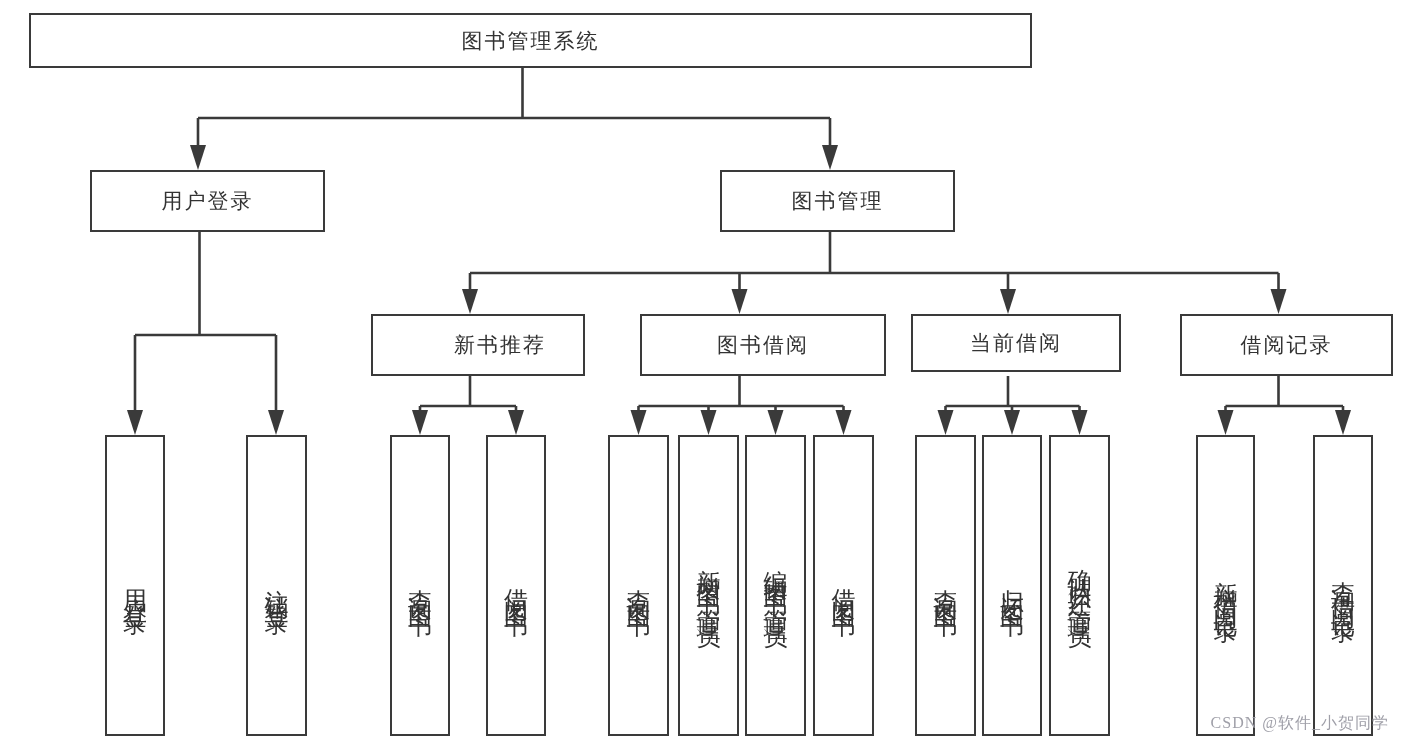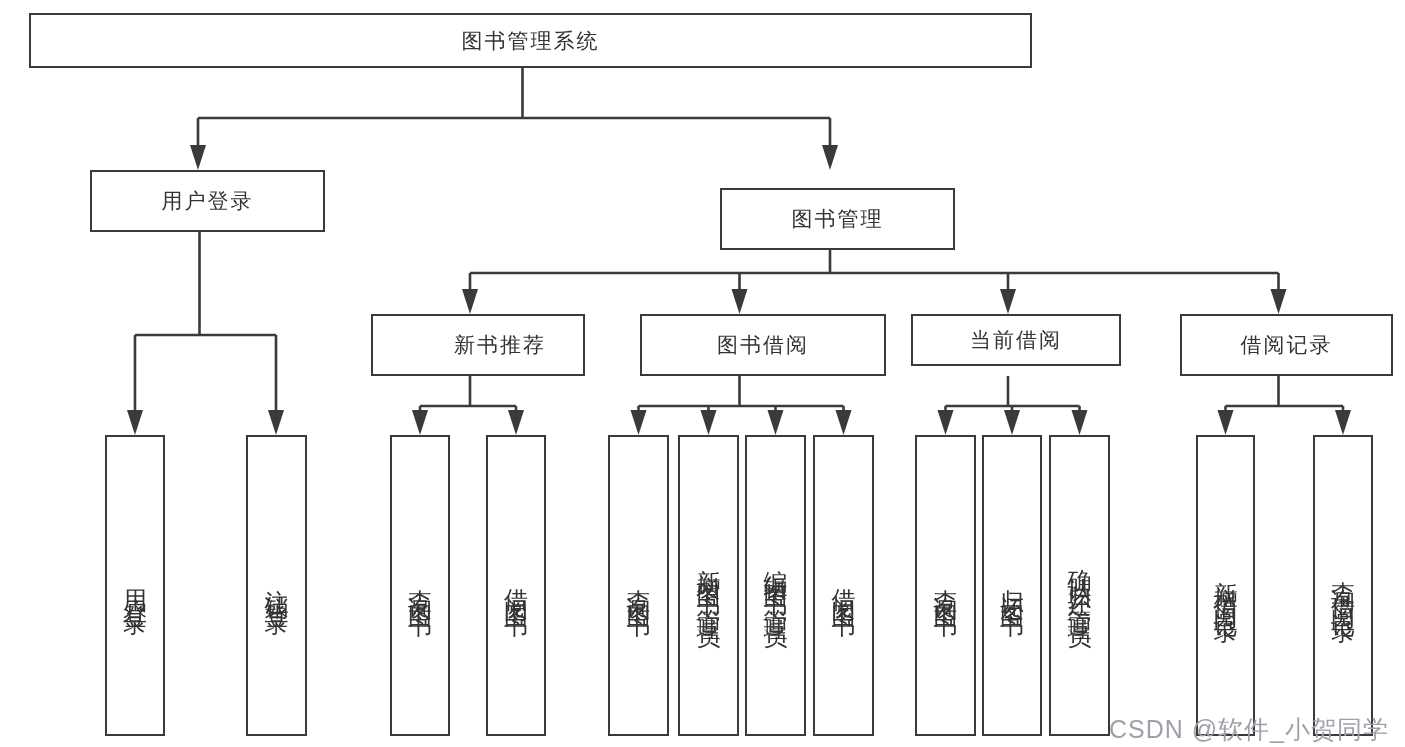--- a/index.html
+++ b/index.html
@@ -56,25 +56,26 @@
     writing-mode: vertical-rl;
     text-orientation: mixed;
     font-size: 24px;
     letter-spacing: 8px;
     line-height: 1;
   }
   .watermark {
     position: absolute;
     top: 713px;
     right: 16px;
-    font-size: 25px;
+    font-size: 16px;
     color: var(--watermark);
     letter-spacing: 1px;
     z-index: 5;
     white-space: nowrap;
+    font-family: Liberation Serif, serif;
   }
 </style>
 </head>
 <body>
 
 <div class="canvas">
 
   <svg class="connectors" viewBox="0 0 1405 747" xmlns="http://www.w3.org/2000/svg">
 
     <g>
@@ -121,25 +122,25 @@
     <g>
       <path d="M1278.5 376 V406 M1225.5 406 H1343 M1225.5 406 V414 M1343 406 V414"></path>
       <polygon points="1217.5,410 1233.5,410 1225.5,435"></polygon>
       <polygon points="1335,410 1351,410 1343,435"></polygon>
     </g>
   </svg>
 
   <div class="node h" style="left:21px; top:13px; width:1003px; height:55px;">图书管理系统</div>
 
   <div class="node h" style="left:82px; top:170px; width:235px; height:62px;">用户登录</div>
-  <div class="node h" style="left:712px; top:188px; width:235px; height:62px;">图书管理</div>
+  <div class="node h" style="left:712px; top:170px; width:235px; height:62px;">图书管理</div>
 
   <div class="node h" style="left:363px; top:314px; width:214px; height:62px;padding-left:44px;">新书推荐</div>
   <div class="node h" style="left:632px; top:314px; width:246px; height:62px;">图书借阅</div>
-  <div class="node h" style="left:903px; top:314px; width:210px; height:52px;">当前借阅</div>
+  <div class="node h" style="left:903px; top:314px; width:210px; height:58px;">当前借阅</div>
   <div class="node h" style="left:1172px; top:314px; width:213px; height:62px;">借阅记录</div>
 
   <div class="node v" style="left:105px; width:60px;">
     <span class="vtext">用户登录</span>
   </div>
   <div class="node v" style="left:246px; width:61px;">
     <span class="vtext">注销登录</span>
   </div>
 
   <div class="node v" style="left:390px; width:60px;">

